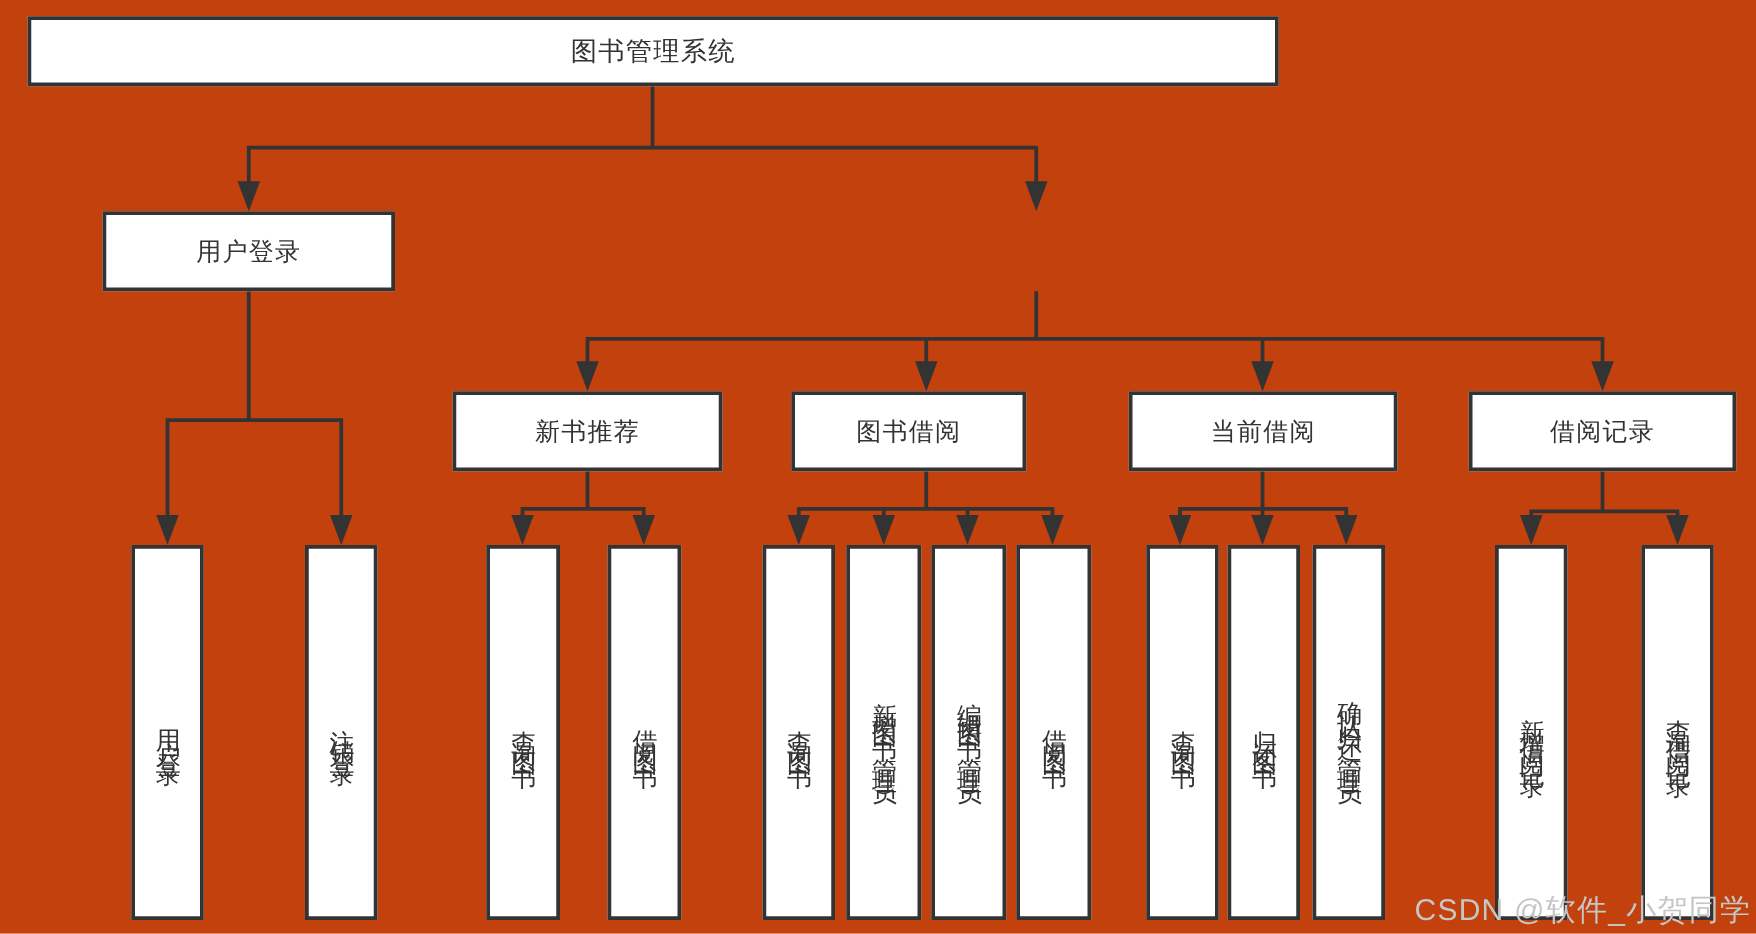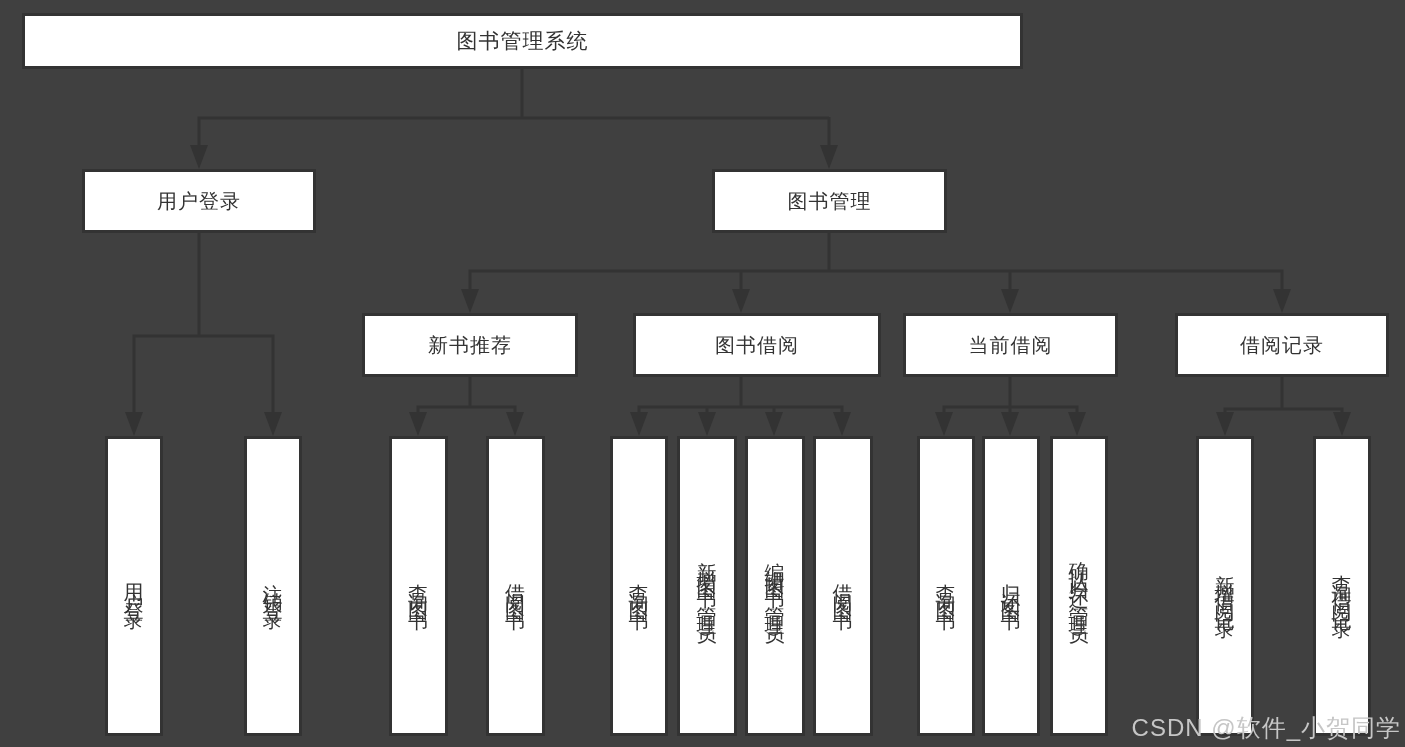--- a/index.html
+++ b/index.html
@@ -4,21 +4,21 @@
 <style>
   html, body {
     margin: 0;
     padding: 0;
     background: #ffffff;
   }
   #stage {
     position: relative;
     width: 1405px;
     height: 747px;
-    background: #404040;
+    background: #c2410c;
     font-family: "Liberation Sans", "DejaVu Sans", sans-serif;
     overflow: hidden;
   }
   #connectors {
     position: absolute;
     left: 0;
     top: 0;
     width: 1405px;
     height: 747px;
   }
@@ -110,28 +110,25 @@
     </g>
   </svg>
 
   <div class="box h-box root-box" style="left:22px; top:13px; width:1001px; height:56px;">
     <span class="lbl">图书管理系统</span>
   </div>
 
   <div class="box h-box" style="left:82px; top:169px; width:234px; height:64px;">
     <span class="lbl">用户登录</span>
   </div>
-  <div class="box h-box" style="left:712px; top:169px; width:235px; height:64px;">
-    <span class="lbl">图书管理</span>
-  </div>
 
   <div class="box h-box" style="left:362px; top:313px; width:216px; height:64px;font-family:Liberation Mono, monospace;">
     <span class="lbl">新书推荐</span>
   </div>
-  <div class="box h-box" style="left:633px; top:313px; width:248px; height:64px;align-items:center;">
+  <div class="box h-box" style="left:633px; top:313px; width:188px; height:64px;align-items:center;">
     <span class="lbl">图书借阅</span>
   </div>
   <div class="box h-box" style="left:1175px; top:313px; width:214px; height:64px;">
     <span class="lbl">借阅记录</span>
   </div>
   <div class="box h-box" style="left:903px; top:313px; width:215px; height:64px;">
     <span class="lbl">当前借阅</span>
   </div>
 
   <div class="box v-box" style="left:105px; top:436px; width:58px; height:300px;">

